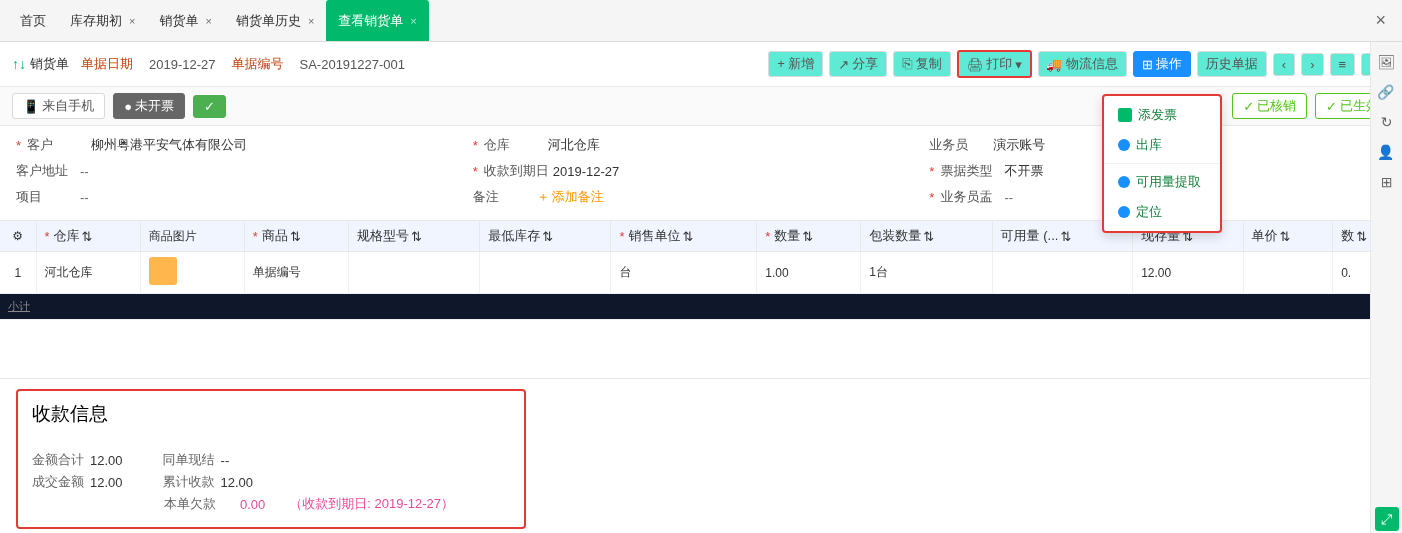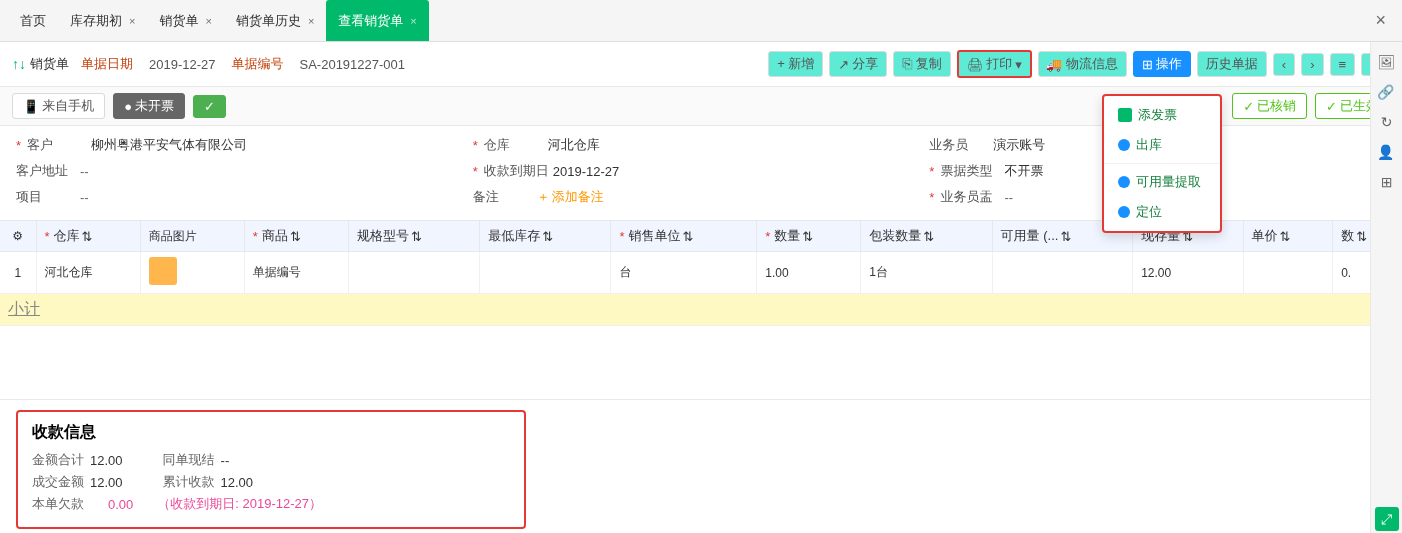--- a/index.html
+++ b/index.html
@@ -219,23 +219,23 @@
       text-align: center;
     }
     tbody tr td {
       padding: 5px 8px;
       border-right: 1px solid #f0f0f0;
       border-bottom: 1px solid #f0f0f0;
       color: #333;
       font-size: 12px;
     }
     .subtotal-row td {
-      background: #fef9c3;
+      background: #0f172a;
       color: #666;
-      font-size: 16px;
+      font-size: 11px;
       text-decoration: underline;
     }
     .gear-col { text-align: center; }
     .product-img {
       width: 28px;
       height: 28px;
       background: #ffb74d;
       border-radius: 3px;
       display: inline-block;
     }
@@ -253,23 +253,23 @@
     }
     .receipt-box {
       border: 2px solid #e53935;
       border-radius: 4px;
       padding: 10px 14px;
       display: inline-block;
       min-width: 510px;
       background: #fff;
     }
     .receipt-title {
-      font-weight: bold;
-      font-size: 16px;
-      margin-bottom: 8px;
+      font-weight: normal;
+      font-size: 19px;
+      margin-bottom: 24px;
     }
     .receipt-row {
       display: flex;
       gap: 40px;
       margin-bottom: 4px;
     }
     .receipt-item {
       display: flex;
       align-items: center;
       gap: 6px;
@@ -622,21 +622,21 @@
         <div class="receipt-item">
           <span class="receipt-label">成交金额</span>
           <span class="receipt-value">12.00</span>
         </div>
         <div class="receipt-item">
           <span class="receipt-label">累计收款</span>
           <span class="receipt-value">12.00</span>
         </div>
       </div>
       <div class="receipt-row">
-        <div class="receipt-item" style="gap:24px;">
+        <div class="receipt-item" style="margin-left:132px;gap:24px;">
           <span class="receipt-label">本单欠款</span>
           <span class="receipt-value-red">0.00</span>
           <span class="receipt-value-red">（收款到期日: 2019-12-27）</span>
         </div>
       </div>
     </div>
   </div>
 
   <div class="dropdown-popup">
     <div class="dropdown-item">

